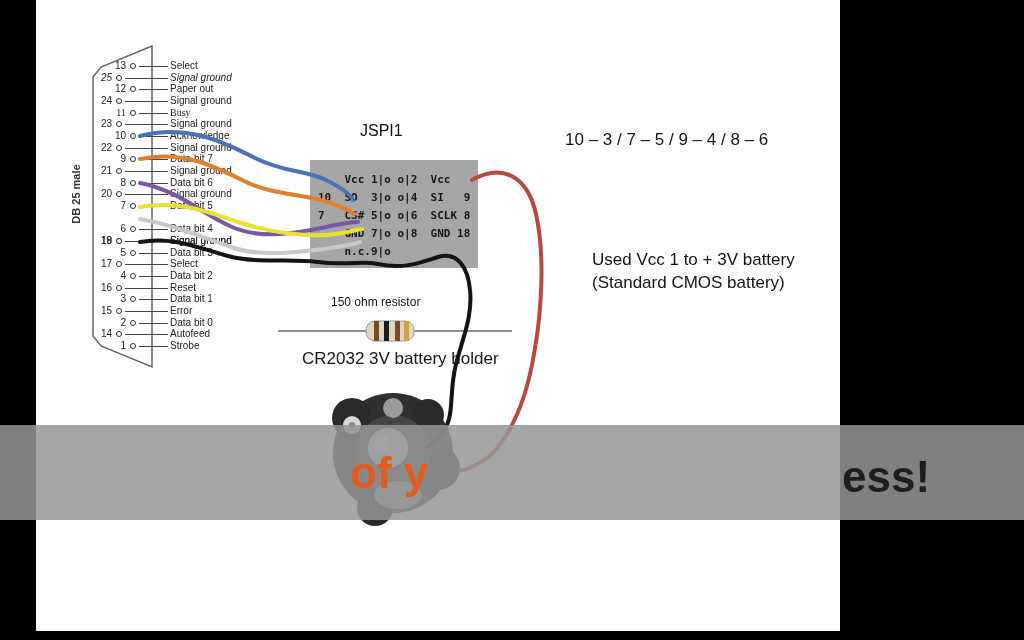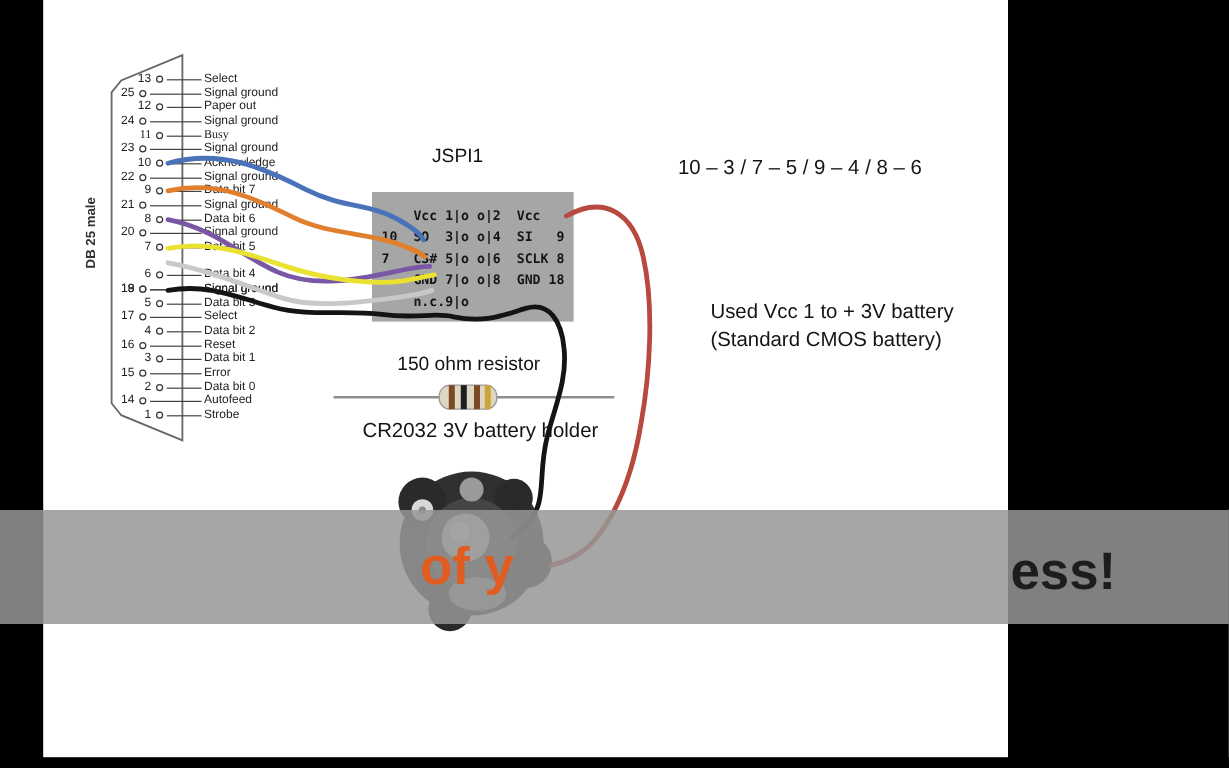--- a/index.html
+++ b/index.html
@@ -24,21 +24,21 @@
   .db25-label{position:absolute;left:28px;top:188px;width:96px;text-align:center;
     transform:rotate(-90deg);font-size:11px;font-weight:bold;color:#333;z-index:3}
   .jspi-title{position:absolute;left:360px;top:122px;font-size:16px;color:#111;z-index:3}
   .jspi-box{position:absolute;left:310px;top:160px;width:168px;height:108px;background:#a6a6a6;
     z-index:3;padding:11px 0 0 8px}
   .jspi-row{font-family:"DejaVu Sans Mono",monospace;font-size:11px;font-weight:bold;
     line-height:18px;white-space:pre;color:#151515}
   .note{position:absolute;font-size:17px;line-height:23px;color:#141414;z-index:3}
   .note.n1{left:565px;top:128px}
   .note.n2{left:592px;top:248px}
-  .caption{position:absolute;font-size:16px;color:#141414;z-index:3;white-space:nowrap}
+  .caption{position:absolute;font-size:12px;color:#141414;z-index:3;white-space:nowrap}
   .caption.resistor{left:331px;top:295px}
   .caption.battery{left:302px;top:349px;font-size:17px}
   .banner{position:absolute;left:0;top:425px;width:1024px;height:95px;background:#969696;
     opacity:.85;z-index:5}
   .frag{position:absolute;z-index:6;font-weight:bold;font-size:44px;white-space:nowrap}
   .frag.left{left:350px;top:448px;color:#e05c21}
   .frag.right{left:842px;top:452px;color:#1d1d1d}
 </style>
 </head>
 <body>
@@ -77,21 +77,21 @@
     </g>
   </svg>
 
   <div>
       <div class="pin-row indent" style="top: 60px;">
         <span class="pnum">13</span>
         <span class="pdot"></span>
         <span class="pline"></span>
         <span class="plabel">Select</span>
       </div>
-      <div class="pin-row" style="top: 71.67px;">
+      <div class="pin-row" style="top: 71.67px; font-style: italic;">
         <span class="pnum">25</span>
         <span class="pdot"></span>
         <span class="pline"></span>
         <span class="plabel">Signal ground</span>
       </div>
       <div class="pin-row indent" style="top: 83.34px;">
         <span class="pnum">12</span>
         <span class="pdot"></span>
         <span class="pline"></span>
         <span class="plabel">Paper out</span>

